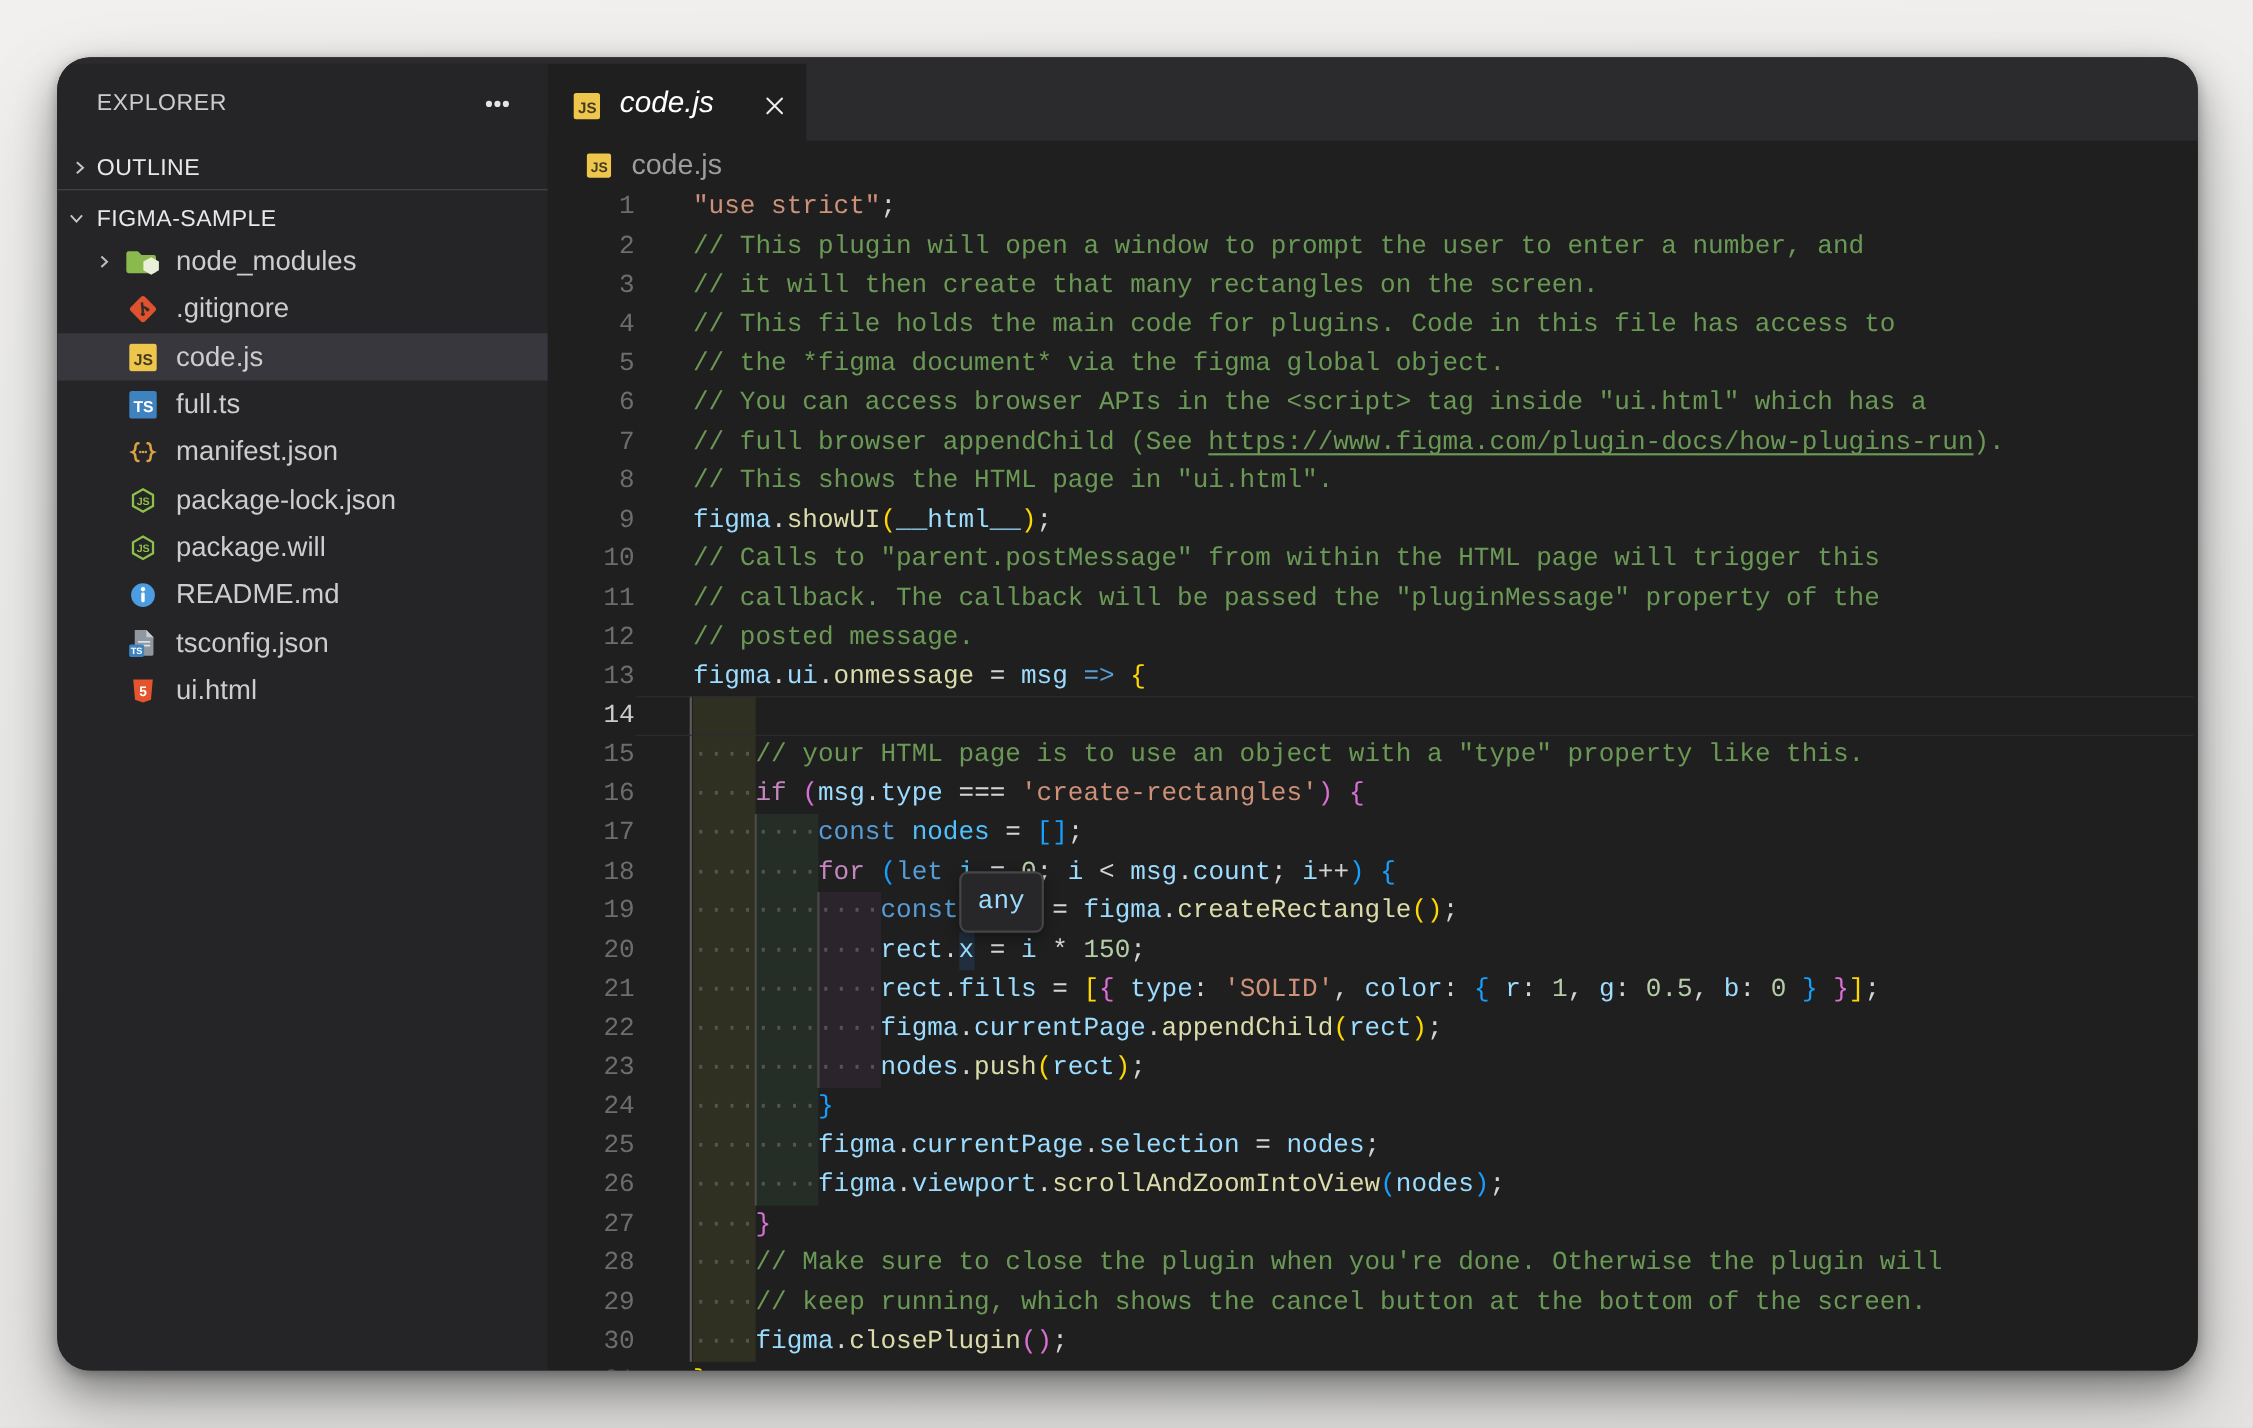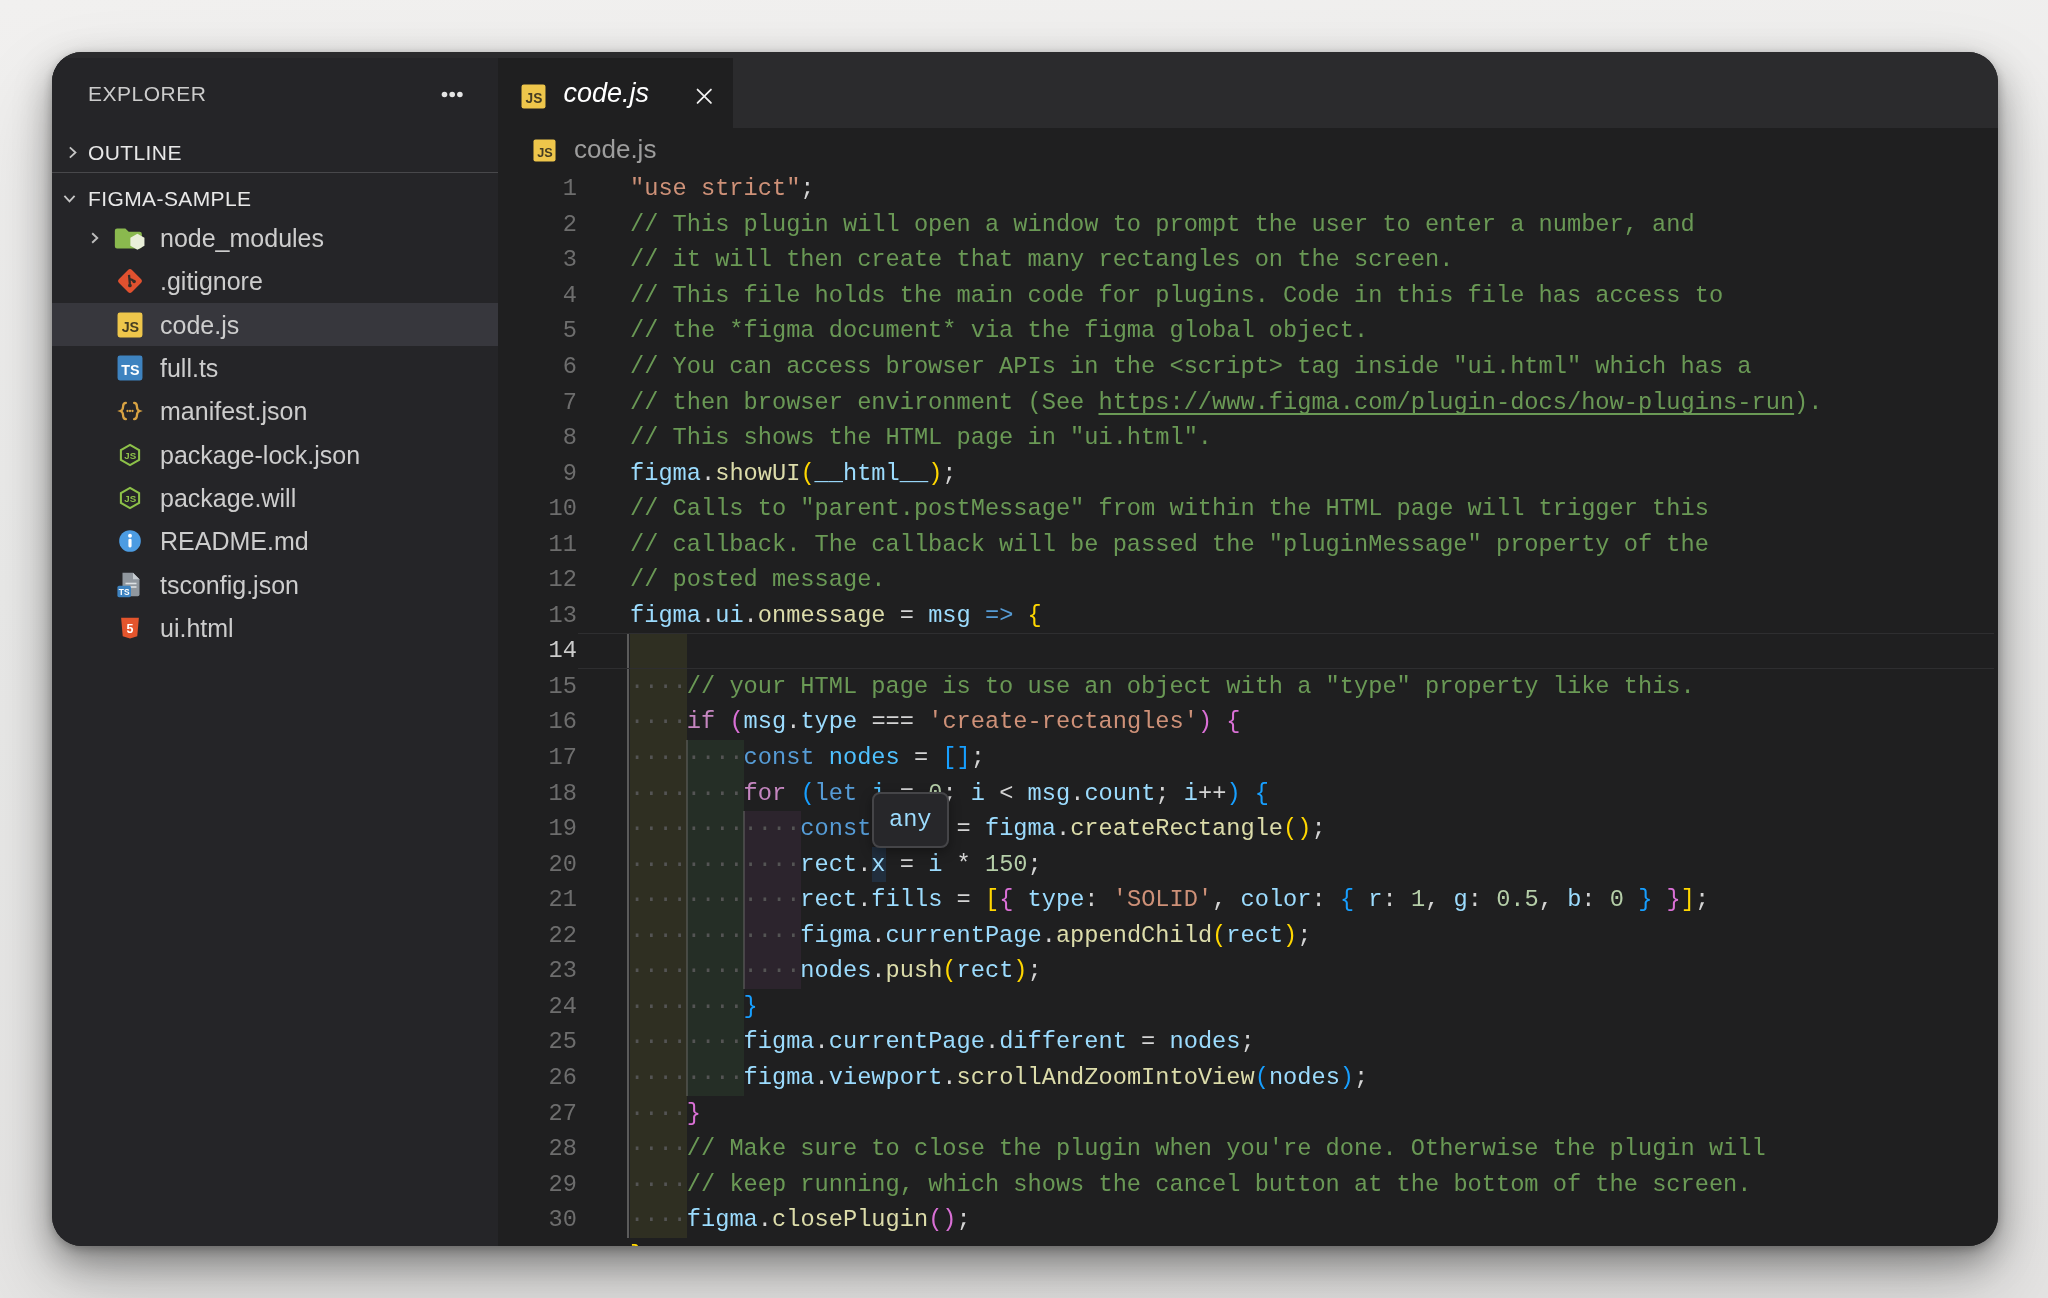--- a/index.html
+++ b/index.html
@@ -254,38 +254,38 @@
 <div class="ln" style="top:1003.55px">28</div>
 <div class="ln" style="top:1039.1px">29</div>
 <div class="ln" style="top:1074.65px">30</div>
 <div class="ln" style="top:1110.2px">31</div>
 <div class="cl" style="top:43.7px"><i class="s">"use strict"</i><i class="w">;</i></div>
 <div class="cl" style="top:79.25px"><i class="c">// This plugin will open a window to prompt the user to enter a number, and</i></div>
 <div class="cl" style="top:114.8px"><i class="c">// it will then create that many rectangles on the screen.</i></div>
 <div class="cl" style="top:150.35px"><i class="c">// This file holds the main code for plugins. Code in this file has access to</i></div>
 <div class="cl" style="top:185.9px"><i class="c">// the *figma document* via the figma global object.</i></div>
 <div class="cl" style="top:221.45px"><i class="c">// You can access browser APIs in the &lt;script&gt; tag inside "ui.html" which has a</i></div>
-<div class="cl" style="top:257.0px"><i class="c">// then browser environment (See </i><i class="c u">https://www.figma.com/plugin-docs/how-plugins-run</i><i class="c">).</i></div>
+<div class="cl" style="top:257.0px"><i class="c">// full browser appendChild (See </i><i class="c u">https://www.figma.com/plugin-docs/how-plugins-run</i><i class="c">).</i></div>
 <div class="cl" style="top:292.55px"><i class="c">// This shows the HTML page in "ui.html".</i></div>
 <div class="cl" style="top:328.1px"><i class="v">figma</i><i class="w">.</i><i class="f">showUI</i><i class="b1">(</i><i class="v">__html__</i><i class="b1">)</i><i class="w">;</i></div>
 <div class="cl" style="top:363.65px"><i class="c">// Calls to "parent.postMessage" from within the HTML page will trigger this</i></div>
 <div class="cl" style="top:399.2px"><i class="c">// callback. The callback will be passed the "pluginMessage" property of the</i></div>
 <div class="cl" style="top:434.75px"><i class="c">// posted message.</i></div>
 <div class="cl" style="top:470.3px"><i class="v">figma</i><i class="w">.</i><i class="v">ui</i><i class="w">.</i><i class="f">onmessage</i><i class="w"> = </i><i class="v">msg</i><i class="w"> </i><i class="t">=&gt;</i><i class="w"> </i><i class="b1">{</i></div>
 <div class="cl" style="top:541.4px"><i class="ws">····</i><i class="c">// your HTML page is to use an object with a "type" property like this.</i></div>
 <div class="cl" style="top:576.95px"><i class="ws">····</i><i class="k">if</i><i class="w"> </i><i class="b2">(</i><i class="v">msg</i><i class="w">.</i><i class="v">type</i><i class="w"> === </i><i class="s">'create-rectangles'</i><i class="b2">)</i><i class="w"> </i><i class="b2">{</i></div>
 <div class="cl" style="top:612.5px"><i class="ws">········</i><i class="t">const</i><i class="w"> </i><i class="d">nodes</i><i class="w"> = </i><i class="b3">[]</i><i class="w">;</i></div>
 <div class="cl" style="top:648.05px"><i class="ws">········</i><i class="k">for</i><i class="w"> </i><i class="b3">(</i><i class="t">let</i><i class="w"> </i><i class="d">i</i><i class="w"> = </i><i class="n">0</i><i class="w">; </i><i class="v">i</i><i class="w"> &lt; </i><i class="v">msg</i><i class="w">.</i><i class="v">count</i><i class="w">; </i><i class="v">i</i><i class="w">++</i><i class="b3">)</i><i class="w"> </i><i class="b3">{</i></div>
 <div class="cl" style="top:683.6px"><i class="ws">············</i><i class="t">const</i><i class="w"> </i><i class="d">rect</i><i class="w"> = </i><i class="v">figma</i><i class="w">.</i><i class="f">createRectangle</i><i class="b1">()</i><i class="w">;</i></div>
 <div class="cl" style="top:719.15px"><i class="ws">············</i><i class="v">rect</i><i class="w">.</i><i class="v">x</i><i class="w"> = </i><i class="v">i</i><i class="w"> * </i><i class="n">150</i><i class="w">;</i></div>
 <div class="cl" style="top:754.7px"><i class="ws">············</i><i class="v">rect</i><i class="w">.</i><i class="v">fills</i><i class="w"> = </i><i class="b1">[</i><i class="b2">{</i><i class="w"> </i><i class="v">type</i><i class="w">: </i><i class="s">'SOLID'</i><i class="w">, </i><i class="v">color</i><i class="w">: </i><i class="b3">{</i><i class="w"> </i><i class="v">r</i><i class="w">: </i><i class="n">1</i><i class="w">, </i><i class="v">g</i><i class="w">: </i><i class="n">0.5</i><i class="w">, </i><i class="v">b</i><i class="w">: </i><i class="n">0</i><i class="w"> </i><i class="b3">}</i><i class="w"> </i><i class="b2">}</i><i class="b1">]</i><i class="w">;</i></div>
 <div class="cl" style="top:790.25px"><i class="ws">············</i><i class="v">figma</i><i class="w">.</i><i class="v">currentPage</i><i class="w">.</i><i class="f">appendChild</i><i class="b1">(</i><i class="v">rect</i><i class="b1">)</i><i class="w">;</i></div>
 <div class="cl" style="top:825.8px"><i class="ws">············</i><i class="v">nodes</i><i class="w">.</i><i class="f">push</i><i class="b1">(</i><i class="v">rect</i><i class="b1">)</i><i class="w">;</i></div>
 <div class="cl" style="top:861.35px"><i class="ws">········</i><i class="b3">}</i></div>
-<div class="cl" style="top:896.9px"><i class="ws">········</i><i class="v">figma</i><i class="w">.</i><i class="v">currentPage</i><i class="w">.</i><i class="v">different</i><i class="w"> = </i><i class="v">nodes</i><i class="w">;</i></div>
+<div class="cl" style="top:896.9px"><i class="ws">········</i><i class="v">figma</i><i class="w">.</i><i class="v">currentPage</i><i class="w">.</i><i class="v">selection</i><i class="w"> = </i><i class="v">nodes</i><i class="w">;</i></div>
 <div class="cl" style="top:932.45px"><i class="ws">········</i><i class="v">figma</i><i class="w">.</i><i class="v">viewport</i><i class="w">.</i><i class="f">scrollAndZoomIntoView</i><i class="b3">(</i><i class="v">nodes</i><i class="b3">)</i><i class="w">;</i></div>
 <div class="cl" style="top:968.0px"><i class="ws">····</i><i class="b2">}</i></div>
 <div class="cl" style="top:1003.55px"><i class="ws">····</i><i class="c">// Make sure to close the plugin when you're done. Otherwise the plugin will</i></div>
 <div class="cl" style="top:1039.1px"><i class="ws">····</i><i class="c">// keep running, which shows the cancel button at the bottom of the screen.</i></div>
 <div class="cl" style="top:1074.65px"><i class="ws">····</i><i class="v">figma</i><i class="w">.</i><i class="f">closePlugin</i><i class="b2">()</i><i class="w">;</i></div>
 <div class="cl" style="top:1110.2px"><i class="b1">}</i></div>
     <div id="tooltip">any</div>
   </div>
 </div>
 

